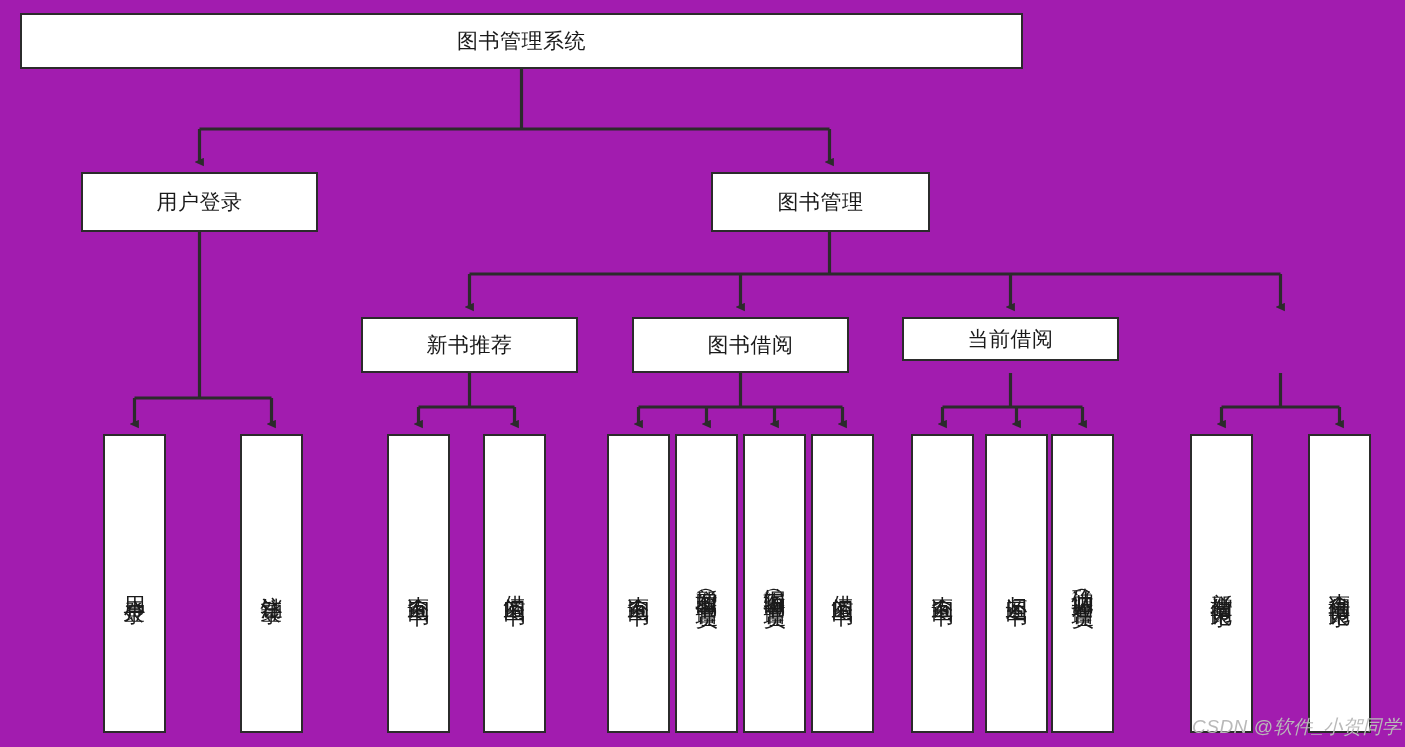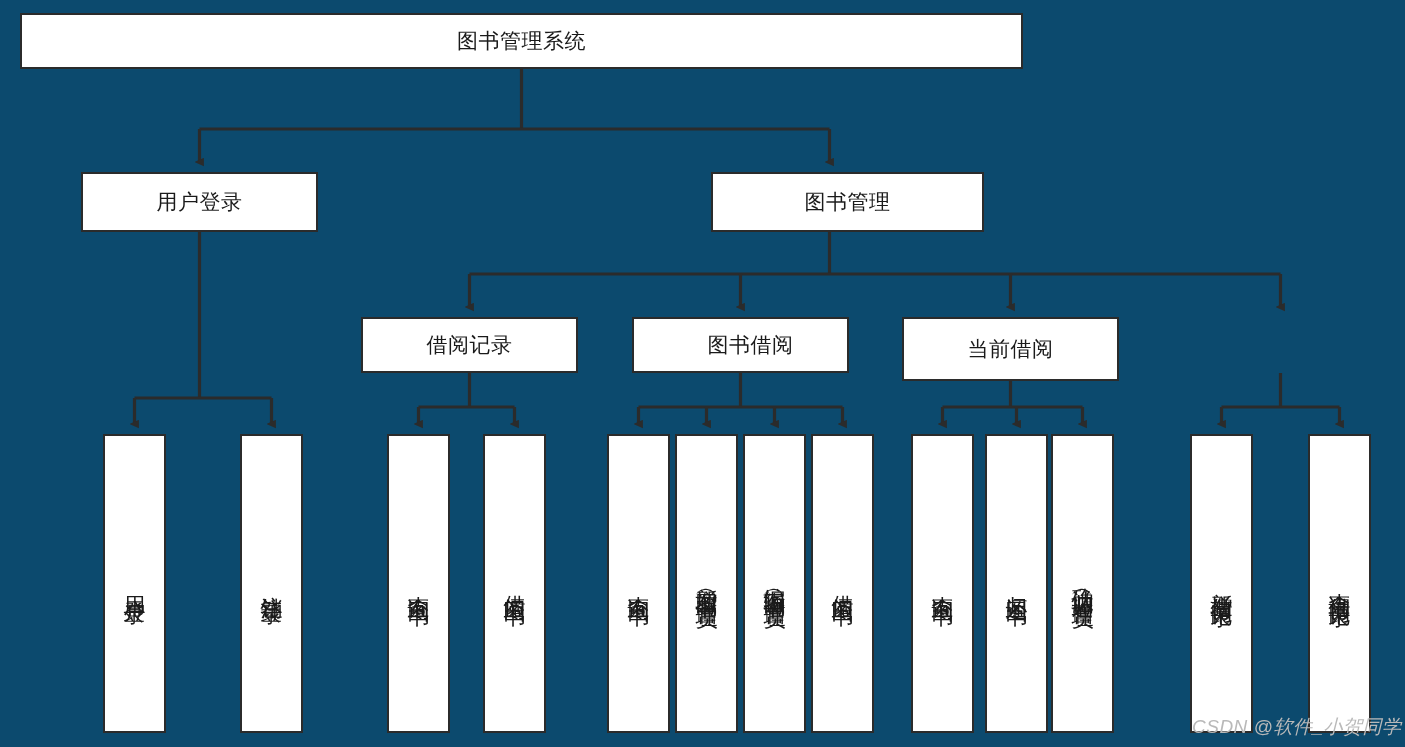--- a/index.html
+++ b/index.html
@@ -8,21 +8,21 @@
     padding: 0;
     background: #ffffff;
   }
   body {
     font-family: "Liberation Sans", "DejaVu Sans", sans-serif;
   }
   #canvas {
     position: relative;
     width: 1405px;
     height: 747px;
-    background: #0c4a6e;
+    background: #a21caf;
     overflow: hidden;
   }
   #diagram-svg {
     position: absolute;
     left: 0;
     top: 0;
     width: 1405px;
     height: 747px;
   }
   .node-layer {
@@ -142,31 +142,31 @@
 
   <div class="node-layer">
 
     <div class="node" id="n-root" style="left: 20px; top: 13px; width: 1003px; height: 56px;">
       <span class="node-label">图书管理系统</span>
     </div>
 
     <div class="node" id="n-l2-0" style="left: 81px; top: 172px; width: 237px; height: 60px;">
       <span class="node-label">用户登录</span>
     </div>
-    <div class="node" id="n-l2-1" style="left: 711px; top: 172px; width: 273px; height: 60px;">
+    <div class="node" id="n-l2-1" style="left: 711px; top: 172px; width: 219px; height: 60px;">
       <span class="node-label">图书管理</span>
     </div>
 
     <div class="node" id="n-l3-0" style="left: 361px; top: 317px; width: 217px; height: 56px;">
-      <span class="node-label">借阅记录</span>
+      <span class="node-label">新书推荐</span>
     </div>
     <div class="node" id="n-l3-1" style="left: 632px; top: 317px; width: 217px; height: 56px; padding-left: 20px;">
       <span class="node-label">图书借阅</span>
     </div>
-    <div class="node" id="n-l3-2" style="left: 902px; top: 317px; width: 217px; height: 64px;">
+    <div class="node" id="n-l3-2" style="left: 902px; top: 317px; width: 217px; height: 44px;">
       <span class="node-label">当前借阅</span>
     </div>
 
     <div class="node leaf" id="n-leaf-0" style="left: 103px; top: 434px; width: 63px; height: 299px;">
       <span class="node-label">用户登录</span>
     </div>
     <div class="node leaf" id="n-leaf-1" style="left: 240px; top: 434px; width: 63px; height: 299px;">
       <span class="node-label">注销登录</span>
     </div>
     <div class="node leaf" id="n-leaf-2" style="left: 387px; top: 434px; width: 63px; height: 299px;">

